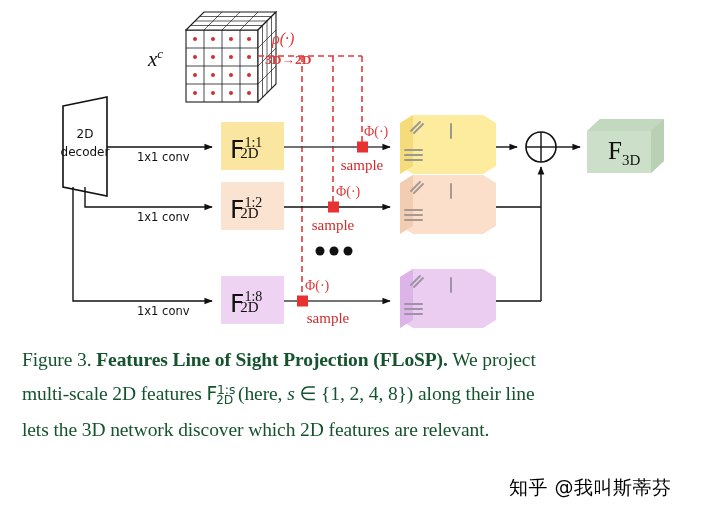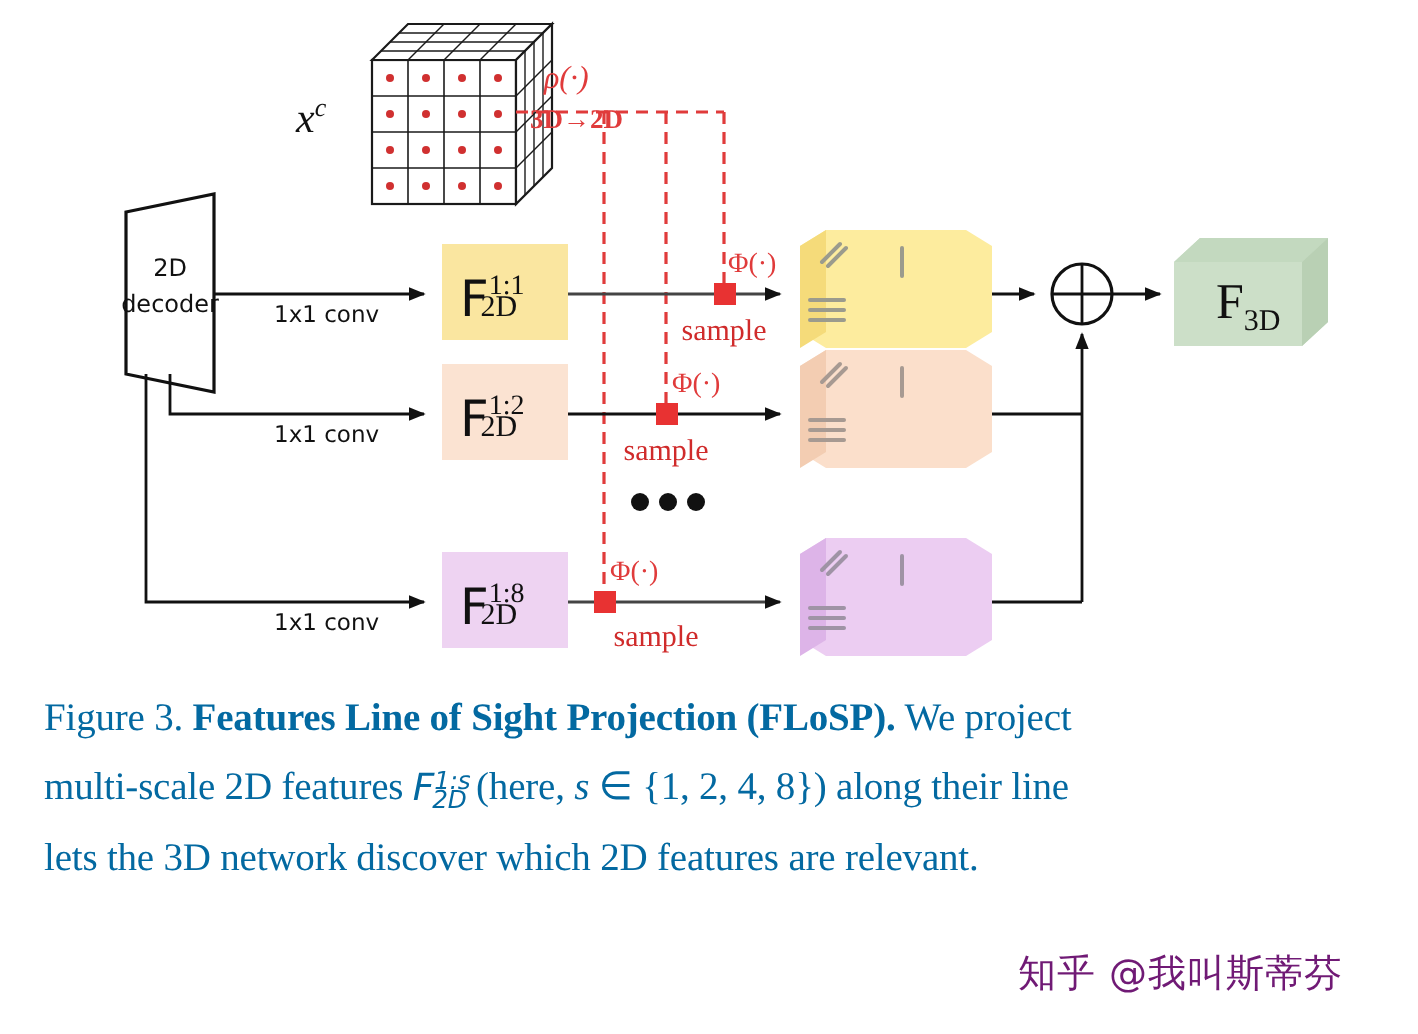--- a/index.html
+++ b/index.html
@@ -32,44 +32,43 @@
 
   
   #caption {
     position: absolute;
     left: 22px;
     top: 345px;
     width: 668px;
     font-family: "Liberation Serif", serif;
     font-size: 19.5px;
     line-height: 30px;
-    color: #0369a1;
+    color: #14532d;
     text-align: left;
     letter-spacing: -0.1px;
   }
   #caption .cap-line { white-space: nowrap; }
   #caption b { font-weight: bold; }
   #caption i { font-style: italic; }
   .sub { font-size: 0.66em; vertical-align: -0.32em; }
   .sup { font-size: 0.66em; vertical-align: 0.45em; }
   .mathf {
     font-family: "DejaVu Sans", sans-serif;
     font-size: 0.96em;
-    font-style: italic;
   }
 
   
   #watermark {
     position: absolute;
     left: 509px;
     top: 476px;
     font-family: "DejaVu Sans", sans-serif;
     font-size: 19px;
     line-height: 22px;
-    color: #701a75;
+    color: #000000;
     white-space: nowrap;
     letter-spacing: 0.5px;
     pointer-events: none;
   }
 </style>
 </head>
 <body>
 
 <div id="figure-root">
 

